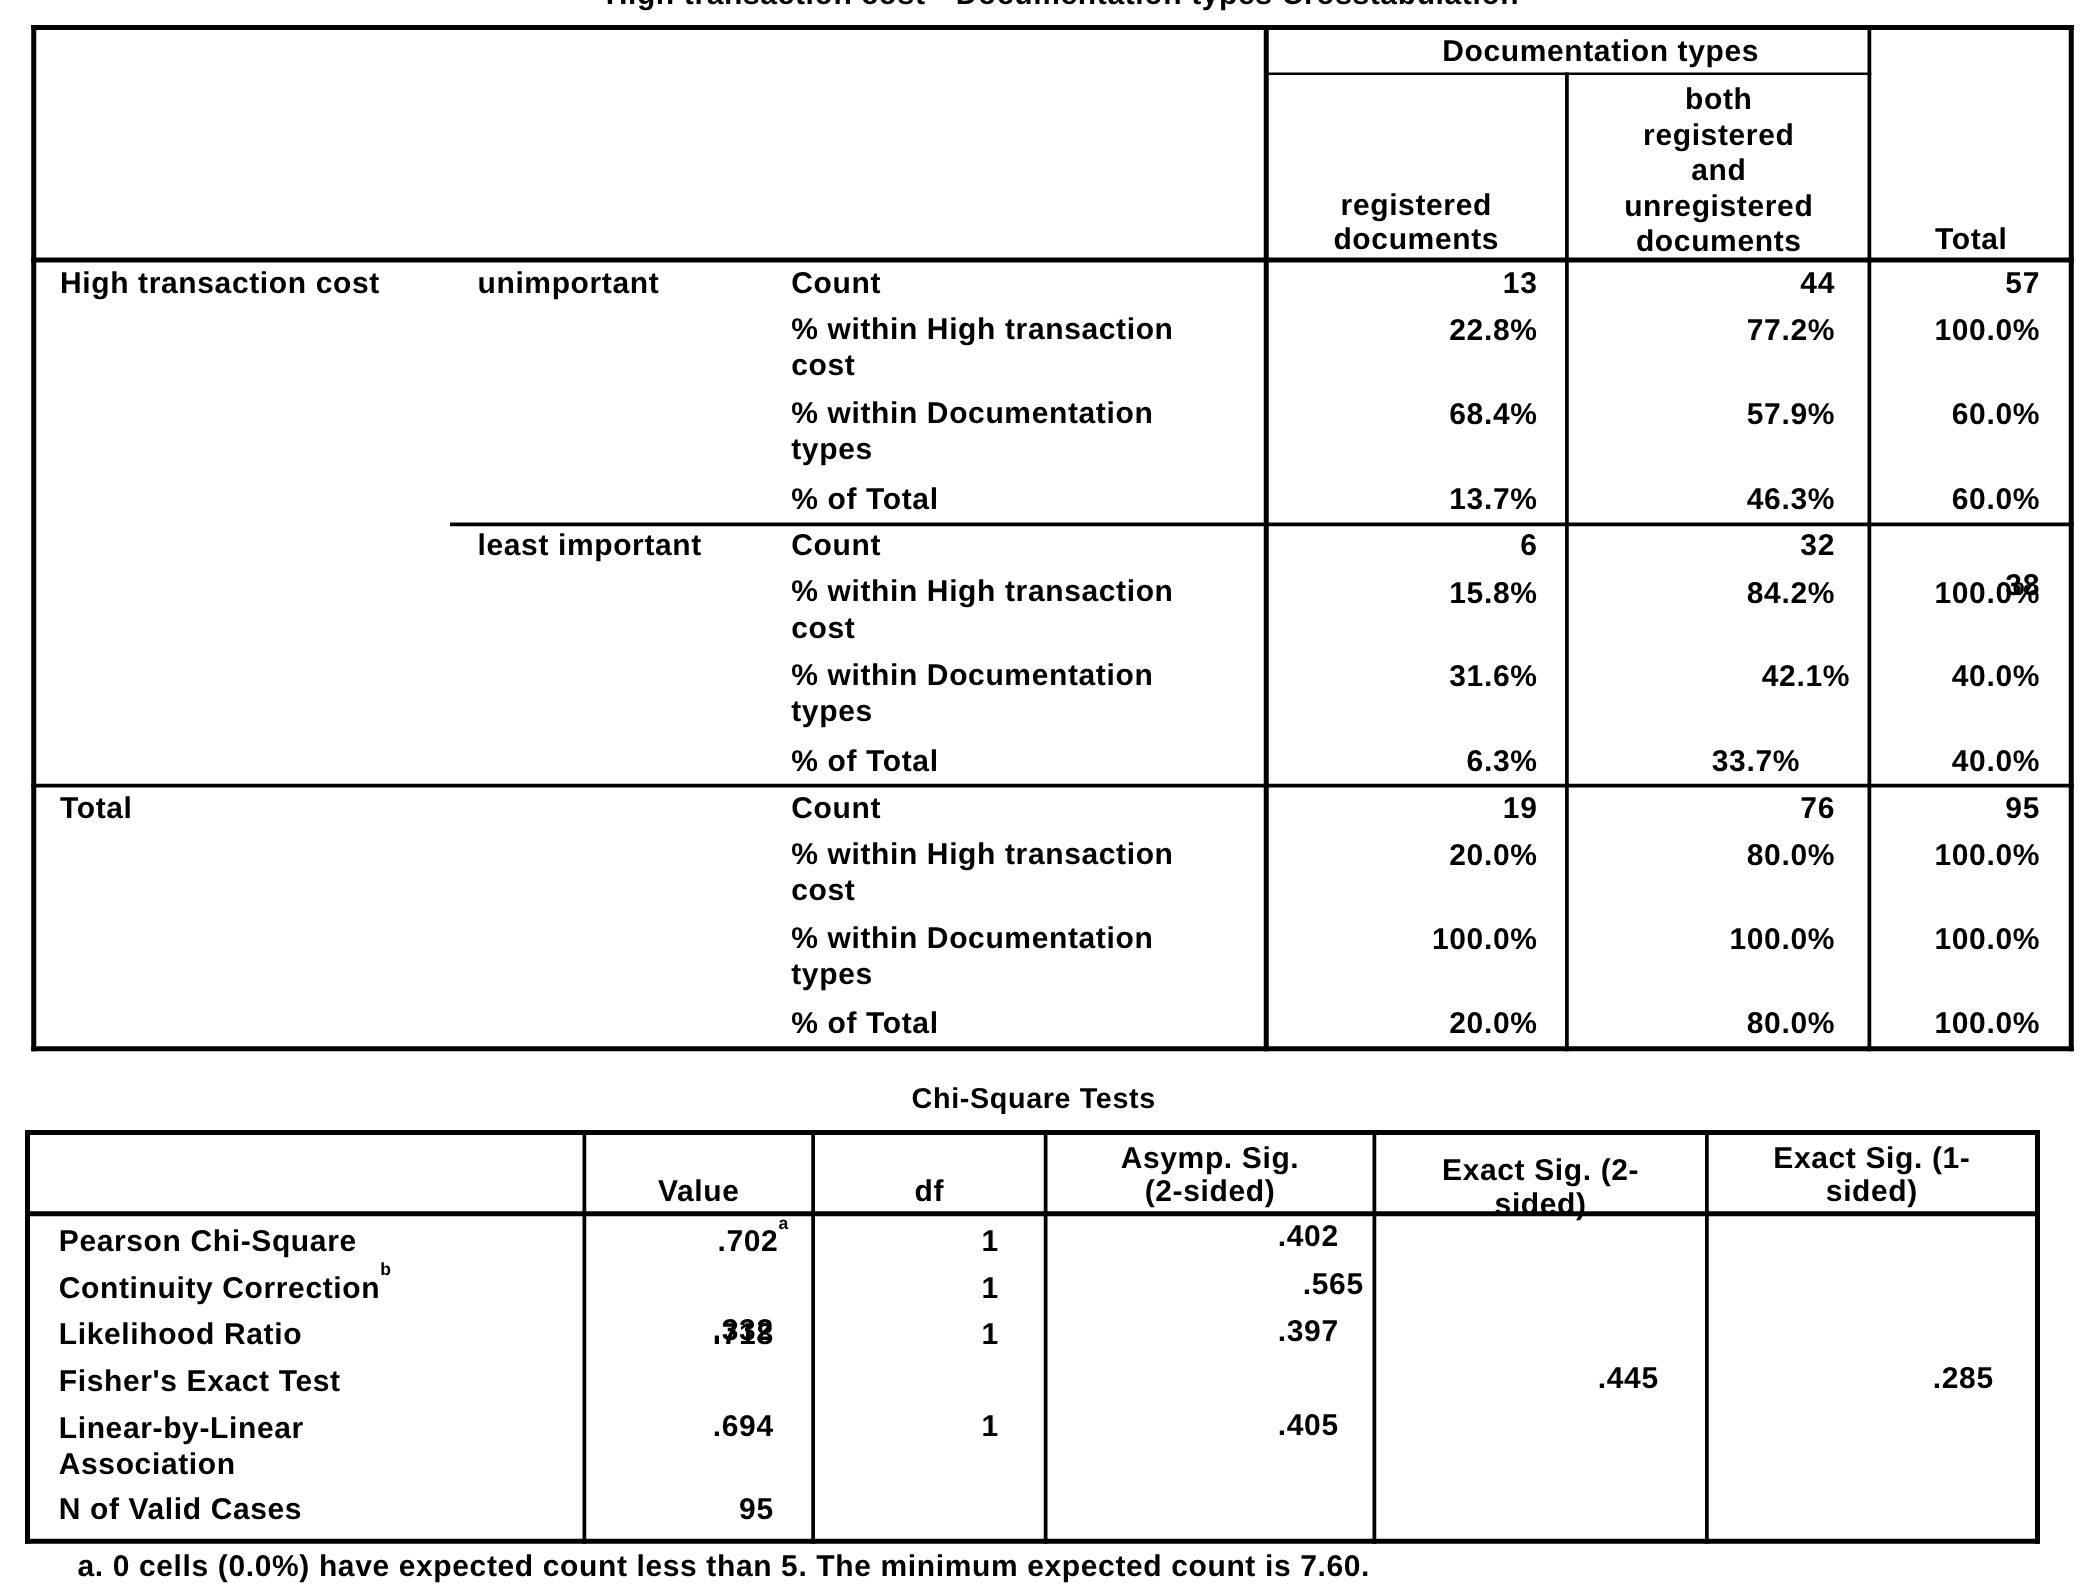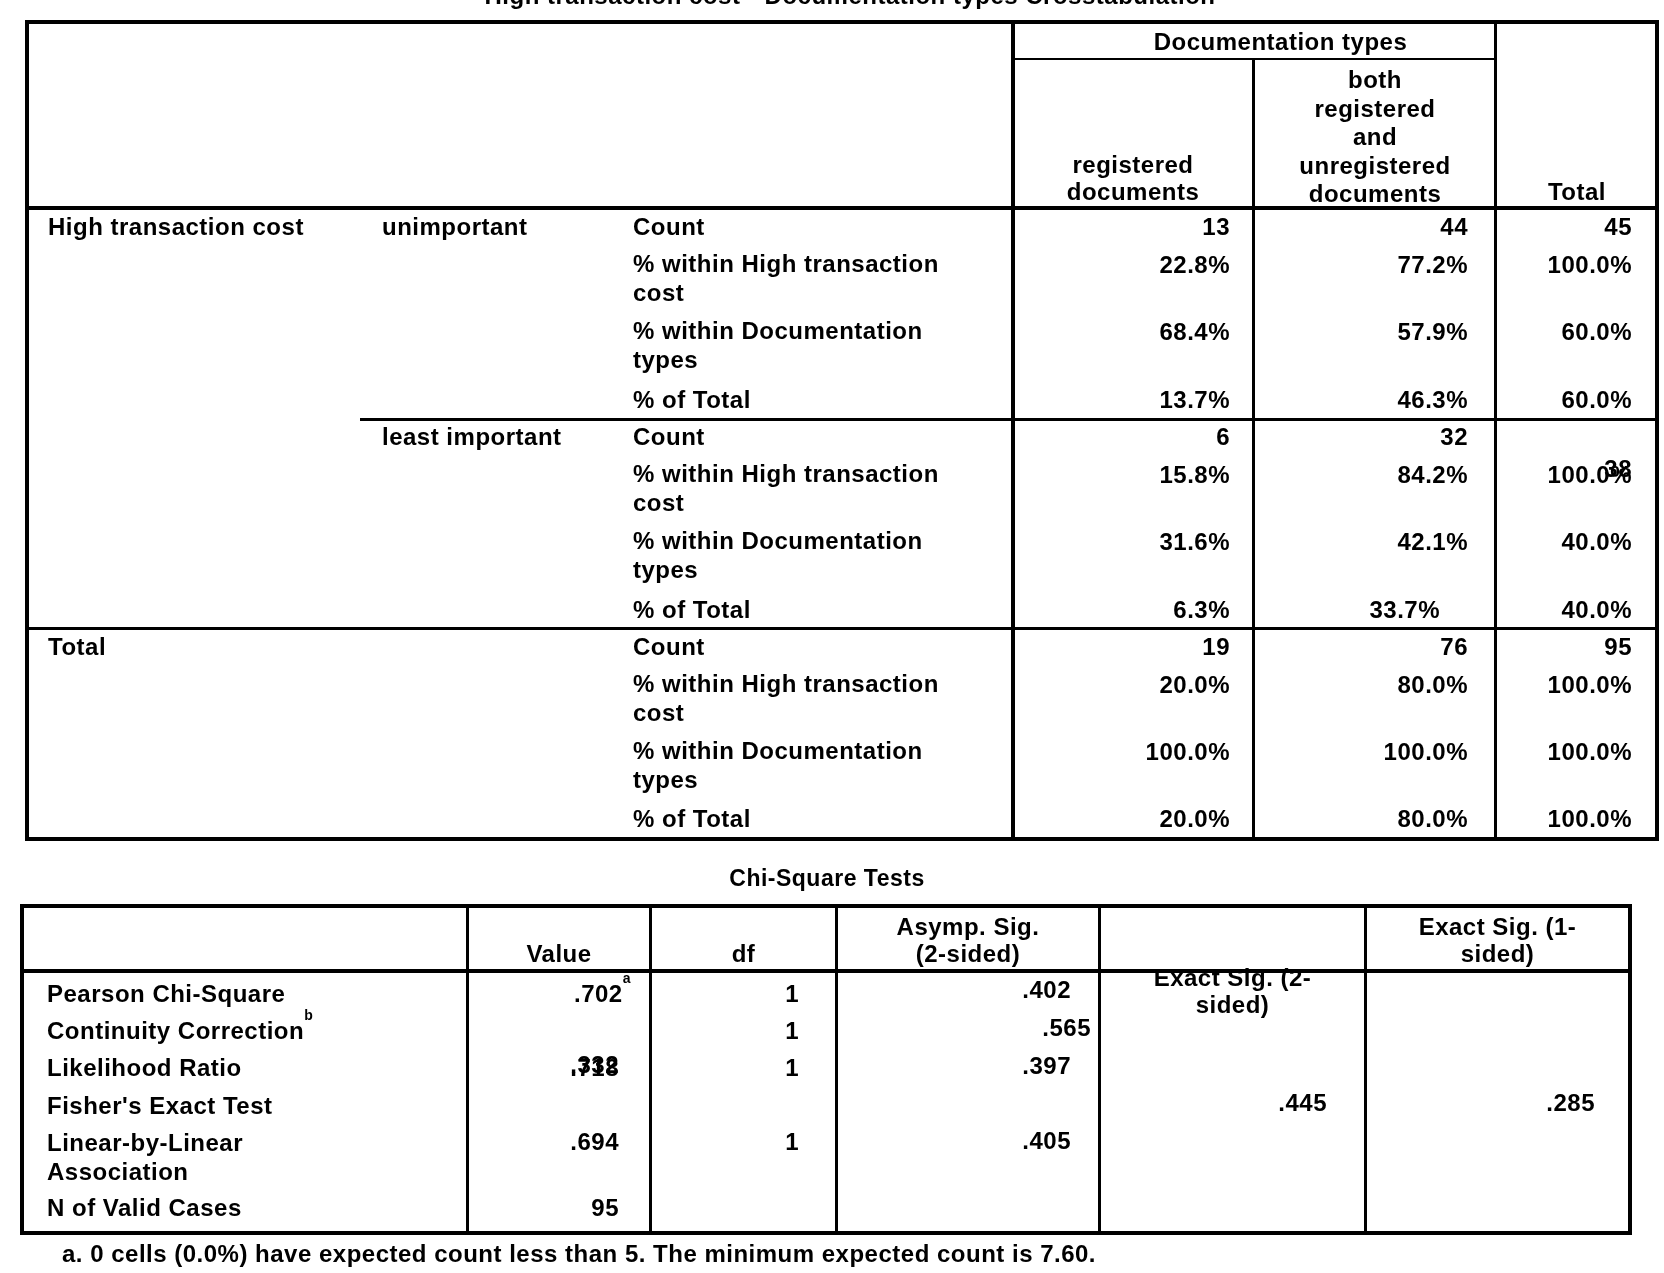--- a/index.html
+++ b/index.html
@@ -54,21 +54,21 @@
   <div class="txt" style="left:382px; top:423px;">least important</div>
   <div class="txt" style="left:48px; top:633px;">Total</div>
 
   <div class="txt" style="left:633px; top:213px;">Count</div>
   <div class="txt wrap" style="left:633px; top:249px; width:360px; line-height:29px;">% within High transaction cost</div>
   <div class="txt wrap" style="left:633px; top:316px; width:360px; line-height:29px;">% within Documentation types</div>
   <div class="txt" style="left:633px; top:386px;">% of Total</div>
 
   <div class="txt r" style="left:1013px; top:213px; width:217px;">13</div>
   <div class="txt r" style="left:1255px; top:213px; width:213px;">44</div>
-  <div class="txt r" style="left:1497px; top:213px; width:135px;">45</div>
+  <div class="txt r" style="left:1497px; top:213px; width:135px;">57</div>
 
   <div class="txt r" style="left:1013px; top:251px; width:217px;">22.8%</div>
   <div class="txt r" style="left:1255px; top:251px; width:213px;">77.2%</div>
   <div class="txt r" style="left:1497px; top:251px; width:135px;">100.0%</div>
 
   <div class="txt r" style="left:1013px; top:318px; width:217px;">68.4%</div>
   <div class="txt r" style="left:1255px; top:318px; width:213px;">57.9%</div>
   <div class="txt r" style="left:1497px; top:318px; width:135px;">60.0%</div>
 
   <div class="txt r" style="left:1013px; top:386px; width:217px;">13.7%</div>
@@ -82,21 +82,21 @@
 
   <div class="txt r" style="left:1013px; top:423px; width:217px;">6</div>
   <div class="txt r" style="left:1255px; top:423px; width:213px;">32</div>
   <div class="txt r" style="left:1497px; top:423px; width:135px;margin-top:32px;">38</div>
 
   <div class="txt r" style="left:1013px; top:461px; width:217px;">15.8%</div>
   <div class="txt r" style="left:1255px; top:461px; width:213px;">84.2%</div>
   <div class="txt r" style="left:1497px; top:461px; width:135px;">100.0%</div>
 
   <div class="txt r" style="left:1013px; top:528px; width:217px;">31.6%</div>
-  <div class="txt r" style="left:1255px; top:528px; width:213px;">42.1%</div>
+  <div class="txt r" style="left:1255px; top:528px; width:213px;padding-left:12px;">42.1%</div>
   <div class="txt r" style="left:1497px; top:528px; width:135px;">40.0%</div>
 
   <div class="txt r" style="left:1013px; top:596px; width:217px;">6.3%</div>
   <div class="txt r" style="left:1198px; top:596px; width:213px;padding-left:29px;">33.7%</div>
   <div class="txt r" style="left:1497px; top:596px; width:135px;">40.0%</div>
 
   <div class="txt" style="left:633px; top:633px;">Count</div>
   <div class="txt wrap" style="left:633px; top:669px; width:360px; line-height:29px;">% within High transaction cost</div>
   <div class="txt wrap" style="left:633px; top:736px; width:360px; line-height:29px;">% within Documentation types</div>
   <div class="txt" style="left:633px; top:805px;">% of Total</div>
@@ -131,21 +131,21 @@
   <div class="vline" style="left:835px; top:904px; width:3px; height:331px;"></div>
   <div class="vline" style="left:1098px; top:904px; width:3px; height:331px;"></div>
   <div class="vline" style="left:1364px; top:904px; width:3px; height:331px;"></div>
 
   <div class="txt c" style="left:469px; top:940px; width:180px;">Value</div>
   <div class="txt c" style="left:652px; top:940px; width:183px;">df</div>
   <div class="txt c" style="left:838px; top:913px; width:260px; line-height:27px;">
     <div>Asymp. Sig.</div>
     <div>(2-sided)</div>
   </div>
-  <div class="txt c" style="left:1101px; top:964px; width:263px; line-height:27px;">
+  <div class="txt c" style="left:1101px; top:923px; width:263px; line-height:27px;">
     <div>Exact Sig. (2-</div>
     <div>sided)</div>
   </div>
   <div class="txt c" style="left:1367px; top:913px; width:261px; line-height:27px;">
     <div>Exact Sig. (1-</div>
     <div>sided)</div>
   </div>
 
   <div class="txt" style="left:47px; top:980px;">Pearson Chi-Square</div>
   <div class="txt" style="left:47px; top:1017px;">

